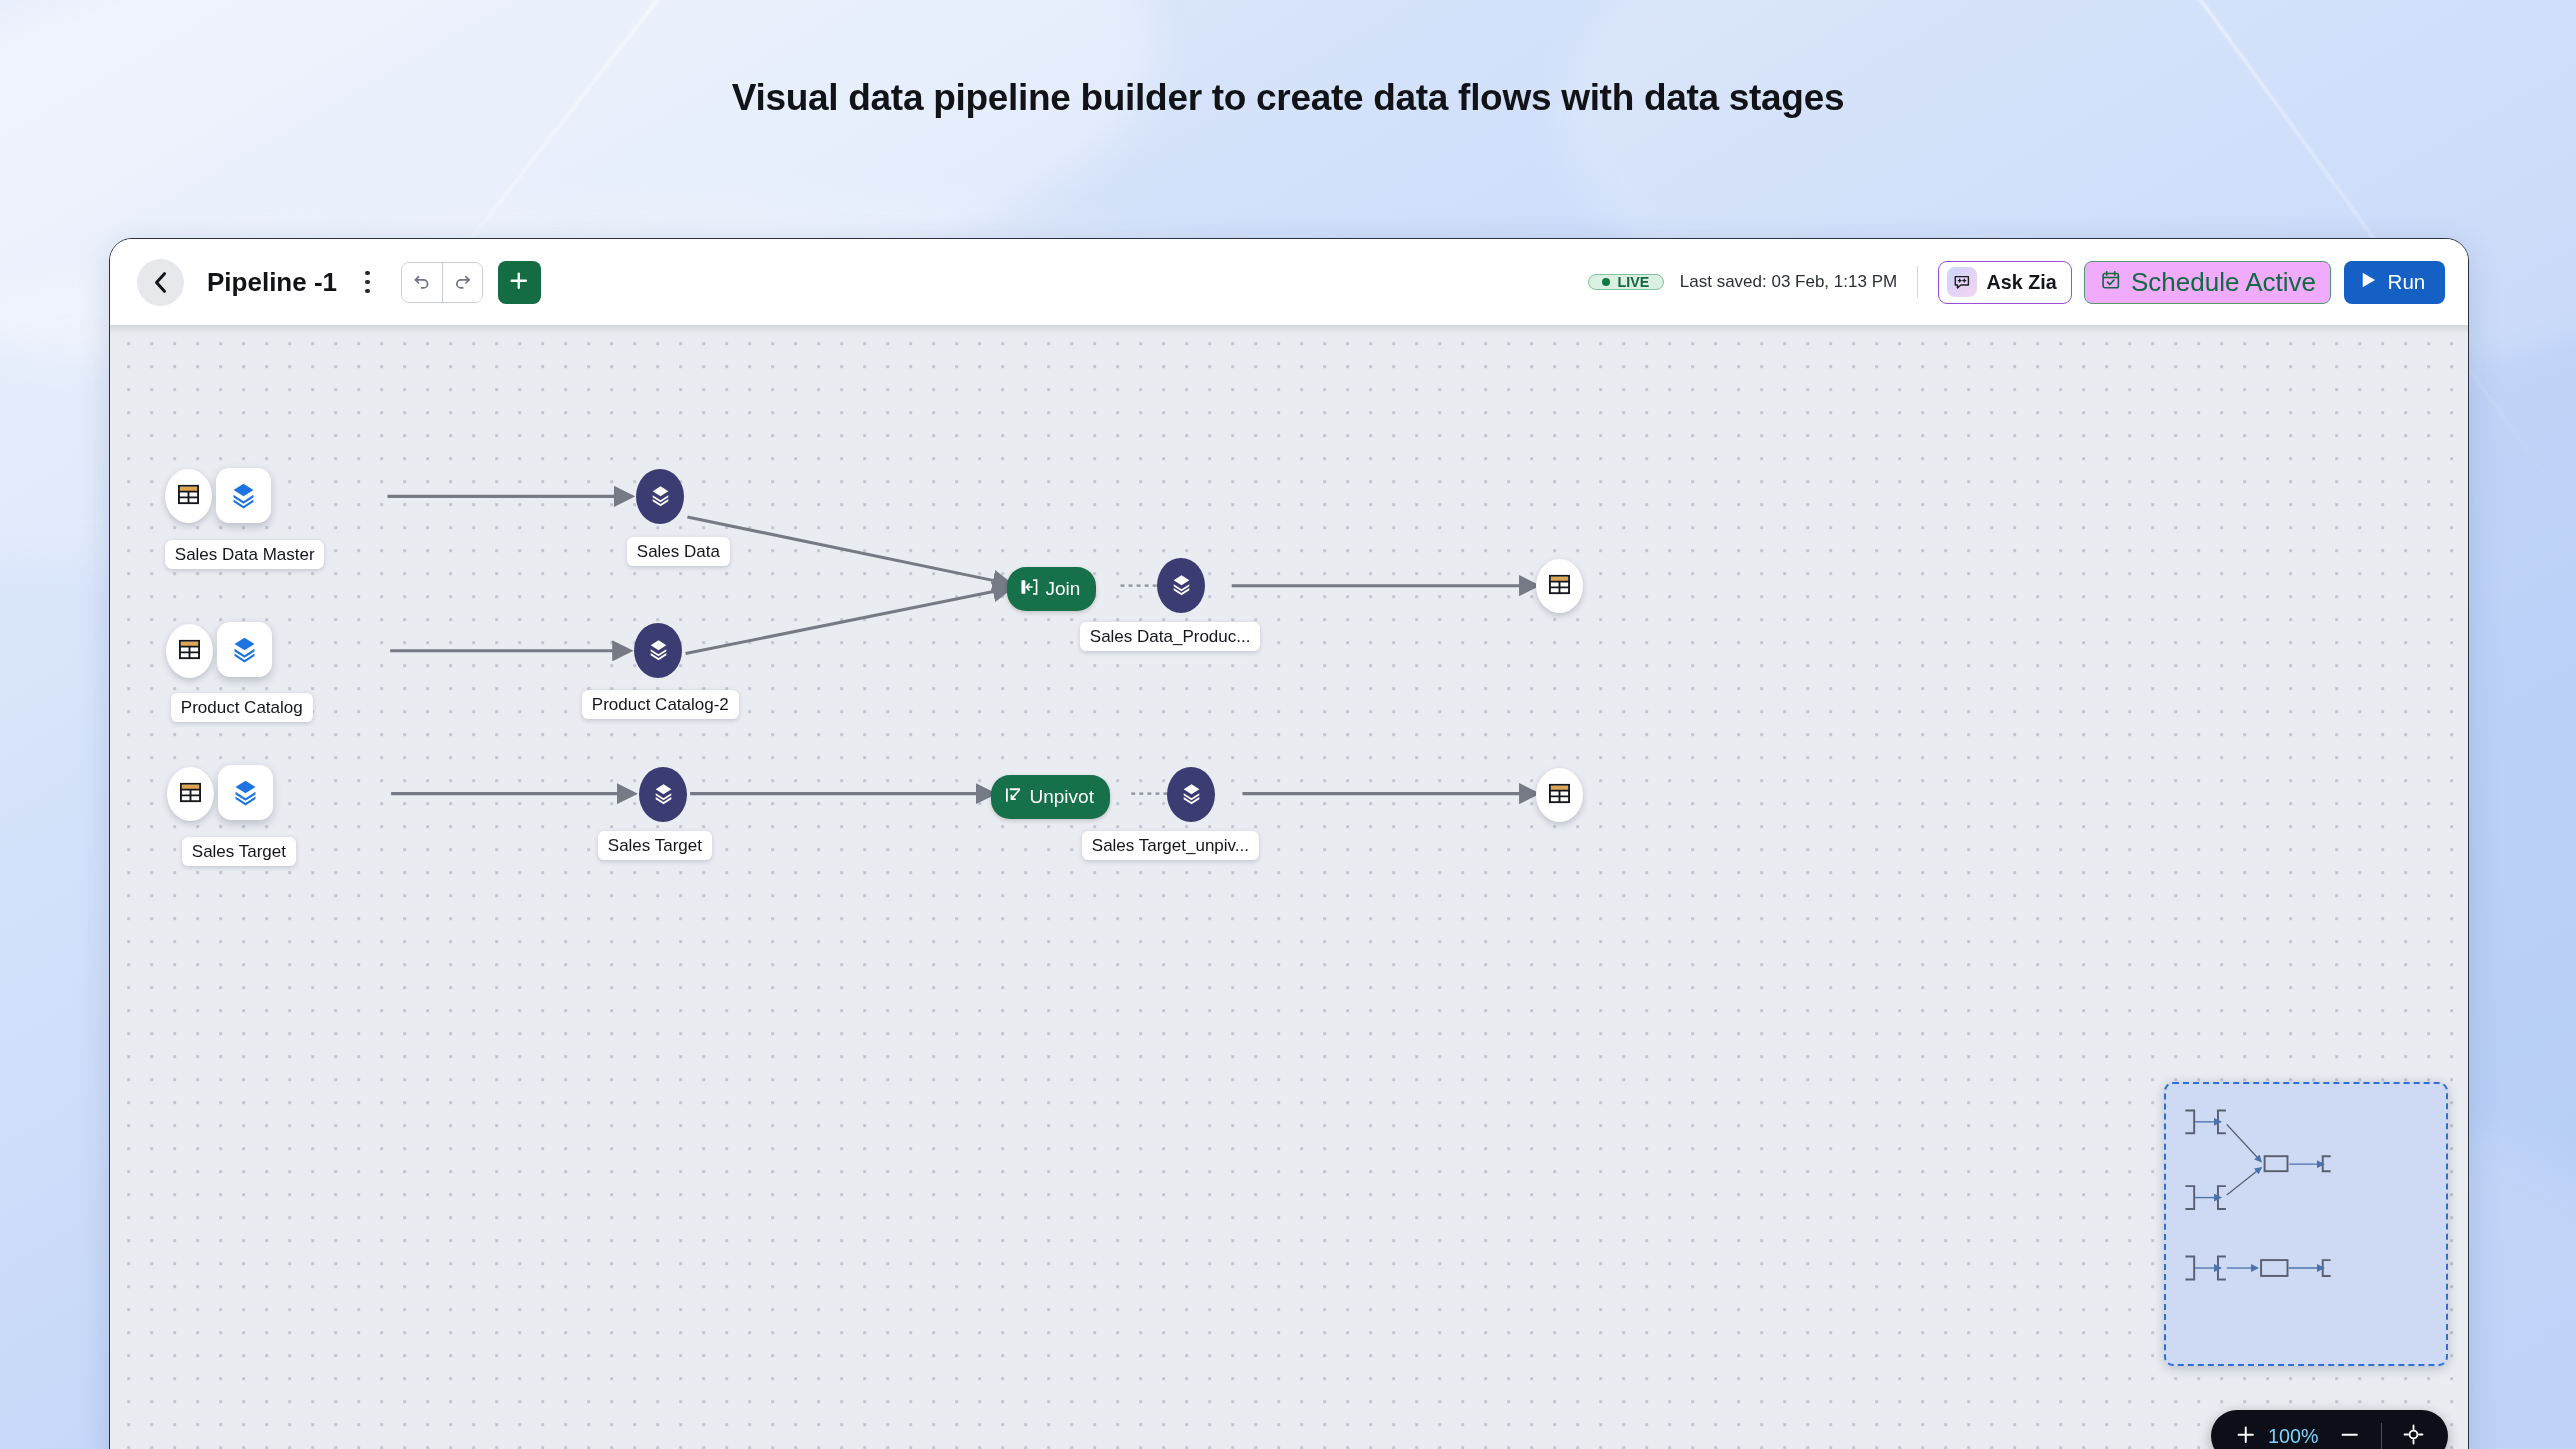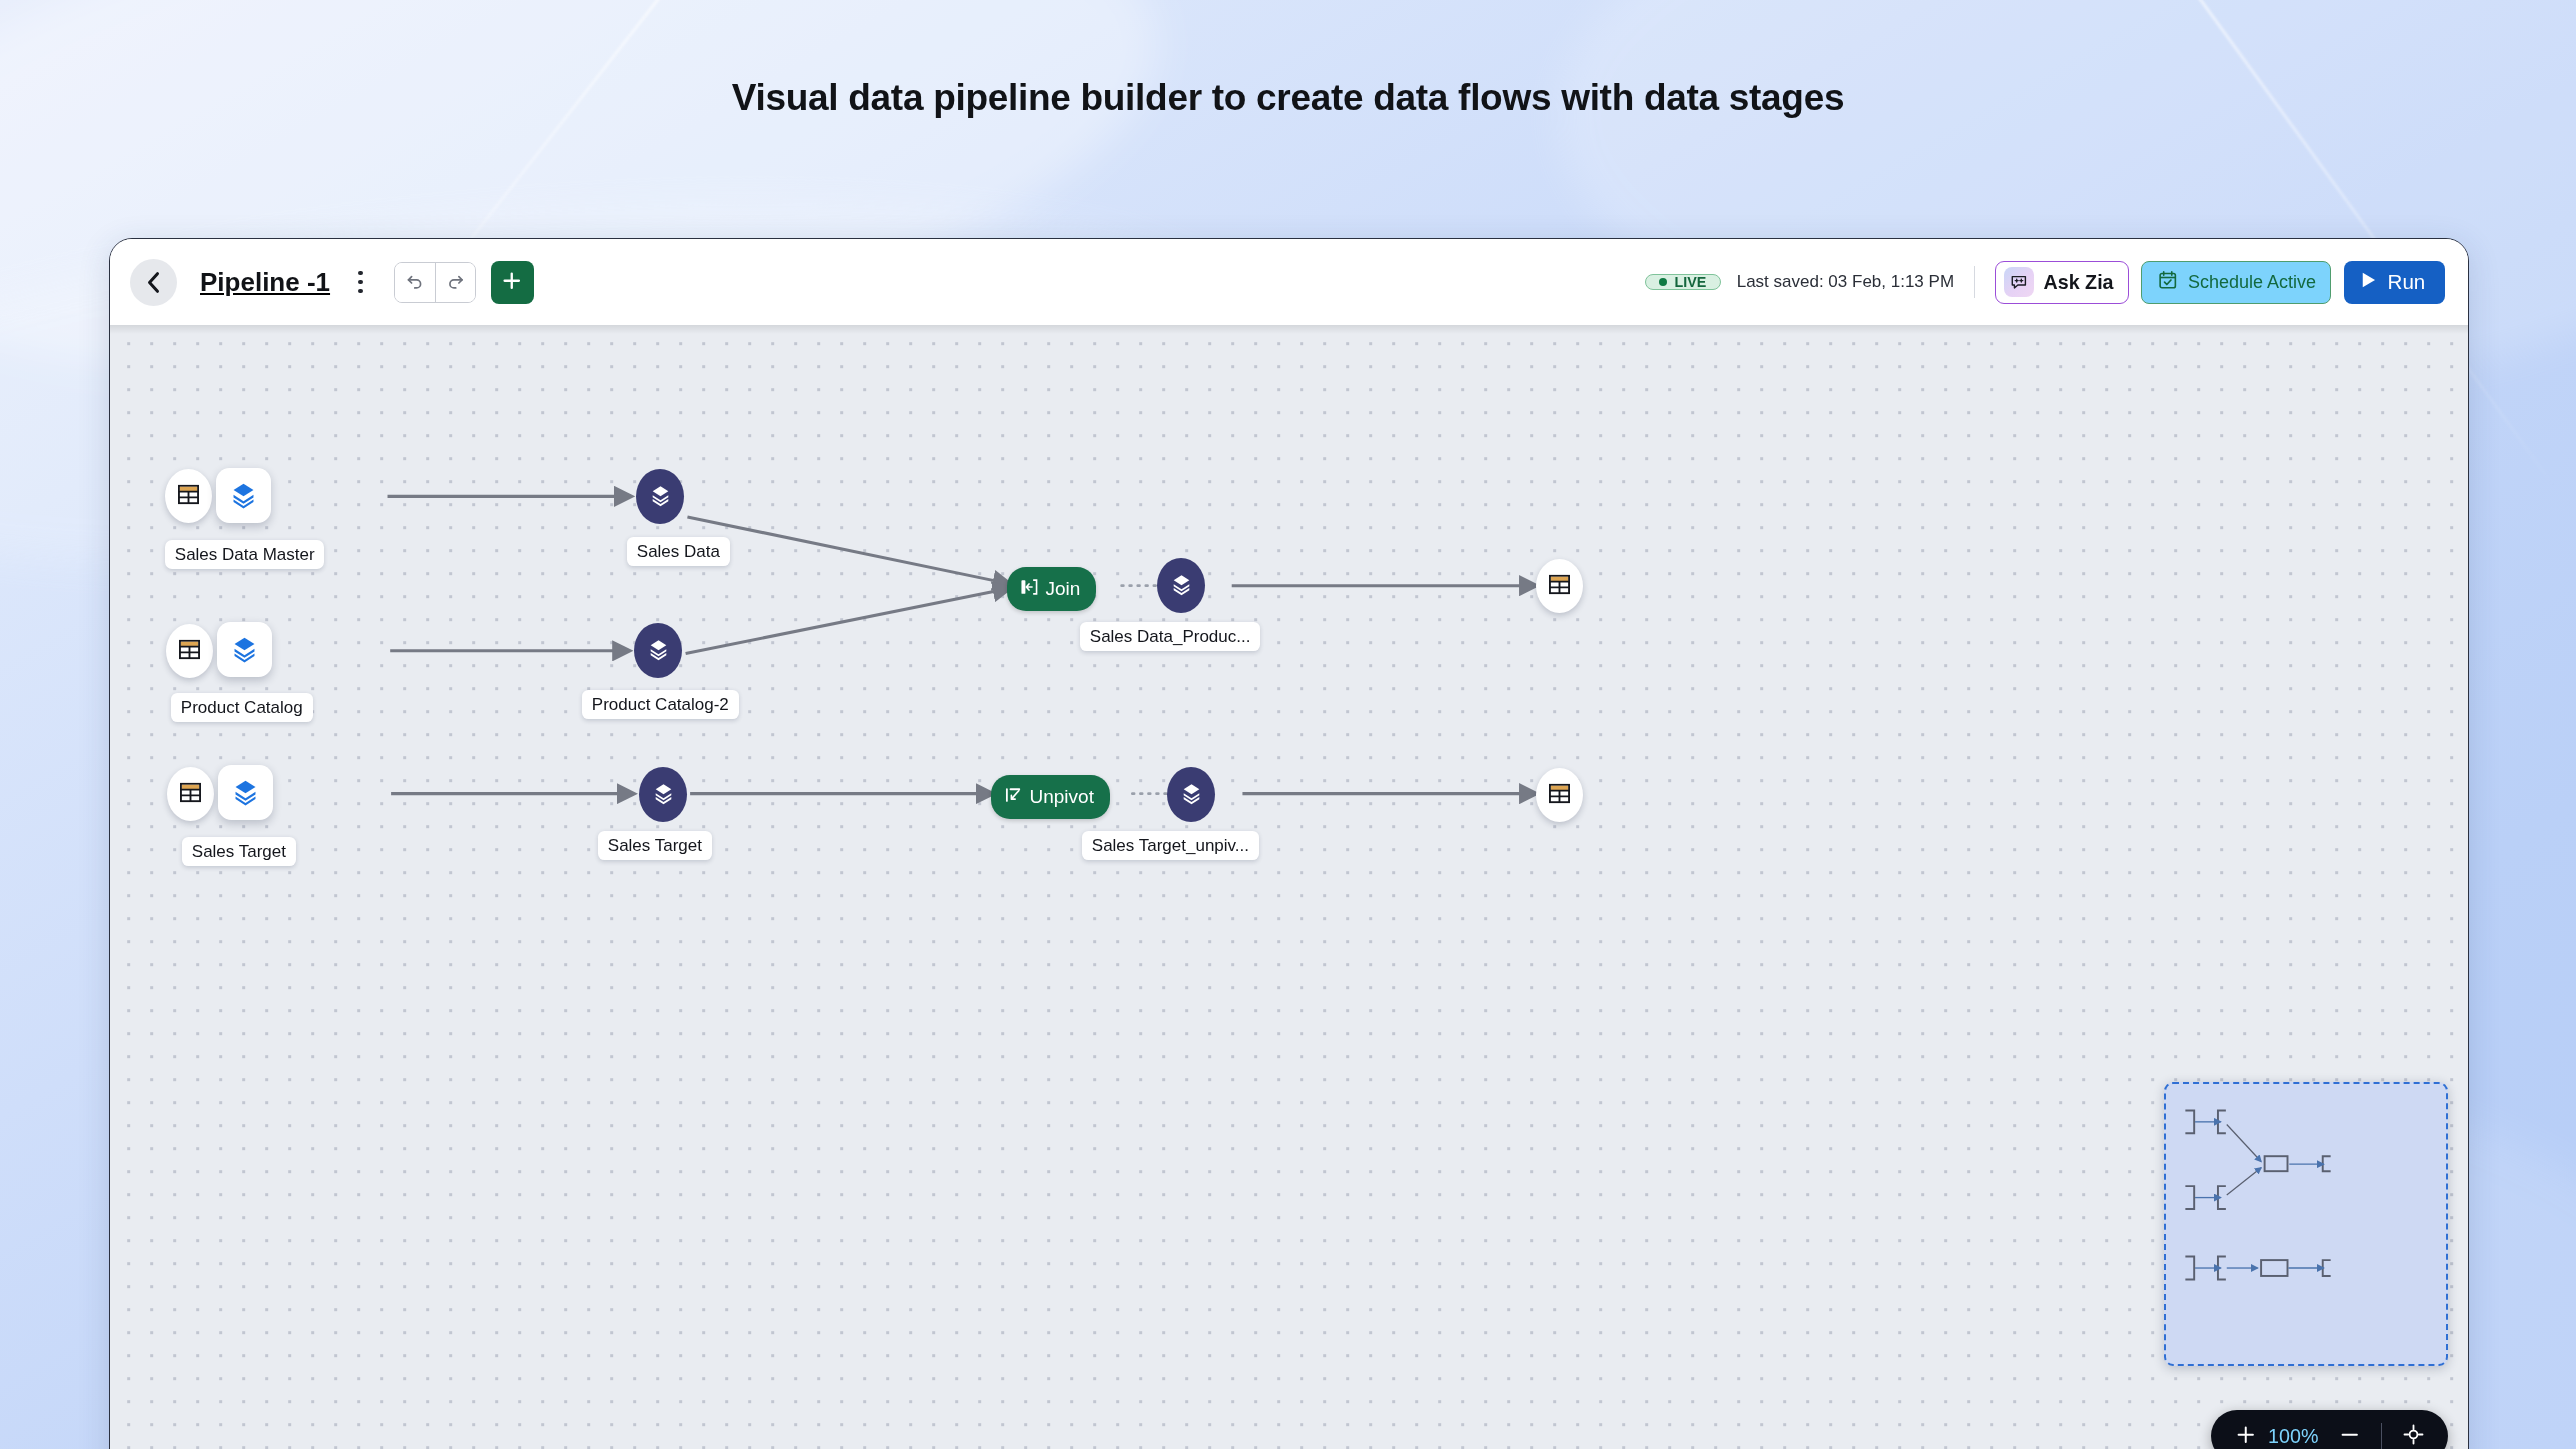--- a/index.html
+++ b/index.html
@@ -52,21 +52,21 @@
     overflow: hidden;
     box-shadow: 0 7.2px 32px rgba(40,60,110,0.16);
   }
 
   
   .toolbar {
     position: absolute; left:0; top:0; right:0; height: 86px;
     background: #fff;
     display:flex; align-items:center;
   }
-  .tb-left { display:flex; align-items:center; padding-left: 20px; gap: 0; text-decoration: underline; }
+  .tb-left { display:flex; align-items:center; padding-left: 27px; gap: 0; }
   .back-btn {
     width: 47px; height: 47px; border-radius: 50%;
     background: #e6e8ec;
     display:flex; align-items:center; justify-content:center;
     cursor: pointer;
   }
   .back-btn svg { display:block; }
   .pipeline-name {
     font-size: 26px; font-weight: 600; color:#111317;
     margin-left: 23px; white-space: nowrap;
@@ -116,21 +116,21 @@
     width: 30px; height: 30px; border-radius: 8px;
     background: linear-gradient(135deg, #c9d6f7 0%, #e6d2f5 55%, #efd7f3 100%);
     display:flex; align-items:center; justify-content:center;
   }
   .zia-label { font-size:19.7px; font-weight:700; color:#14161c; }
   .sched-btn {
     margin-left: 12.5px;
     display:flex; align-items:center; gap:9.8px;
     height:43px; padding: 0 14.3px;
     border: 1.4px solid #4f9d6e; border-radius: 8px;
-    background:#7dd3fc; color:#13693f; font-size:18px; font-weight:500;
+    background:#f0abfc; color:#13693f; font-size:26px; font-weight:500;
     cursor:pointer; white-space:nowrap;
   }
   .run-btn {
     margin-left: 12.5px;
     display:flex; align-items:center; gap:10.7px;
     height:43px; padding: 0 19.7px 0 16px;
     border-radius: 8px; background:#1560c4; color:#fff;
     font-size:20.6px; font-weight:500; cursor:pointer;
   }
 

